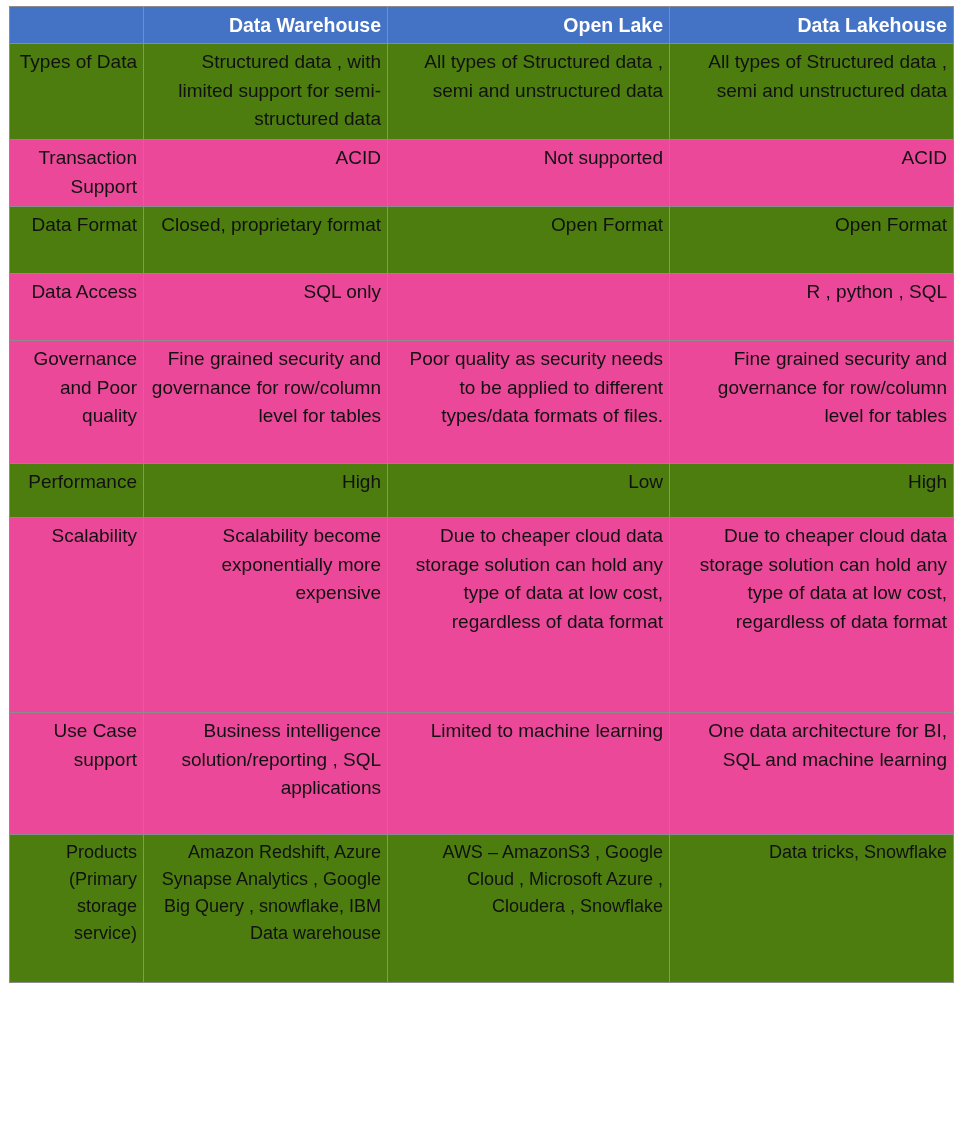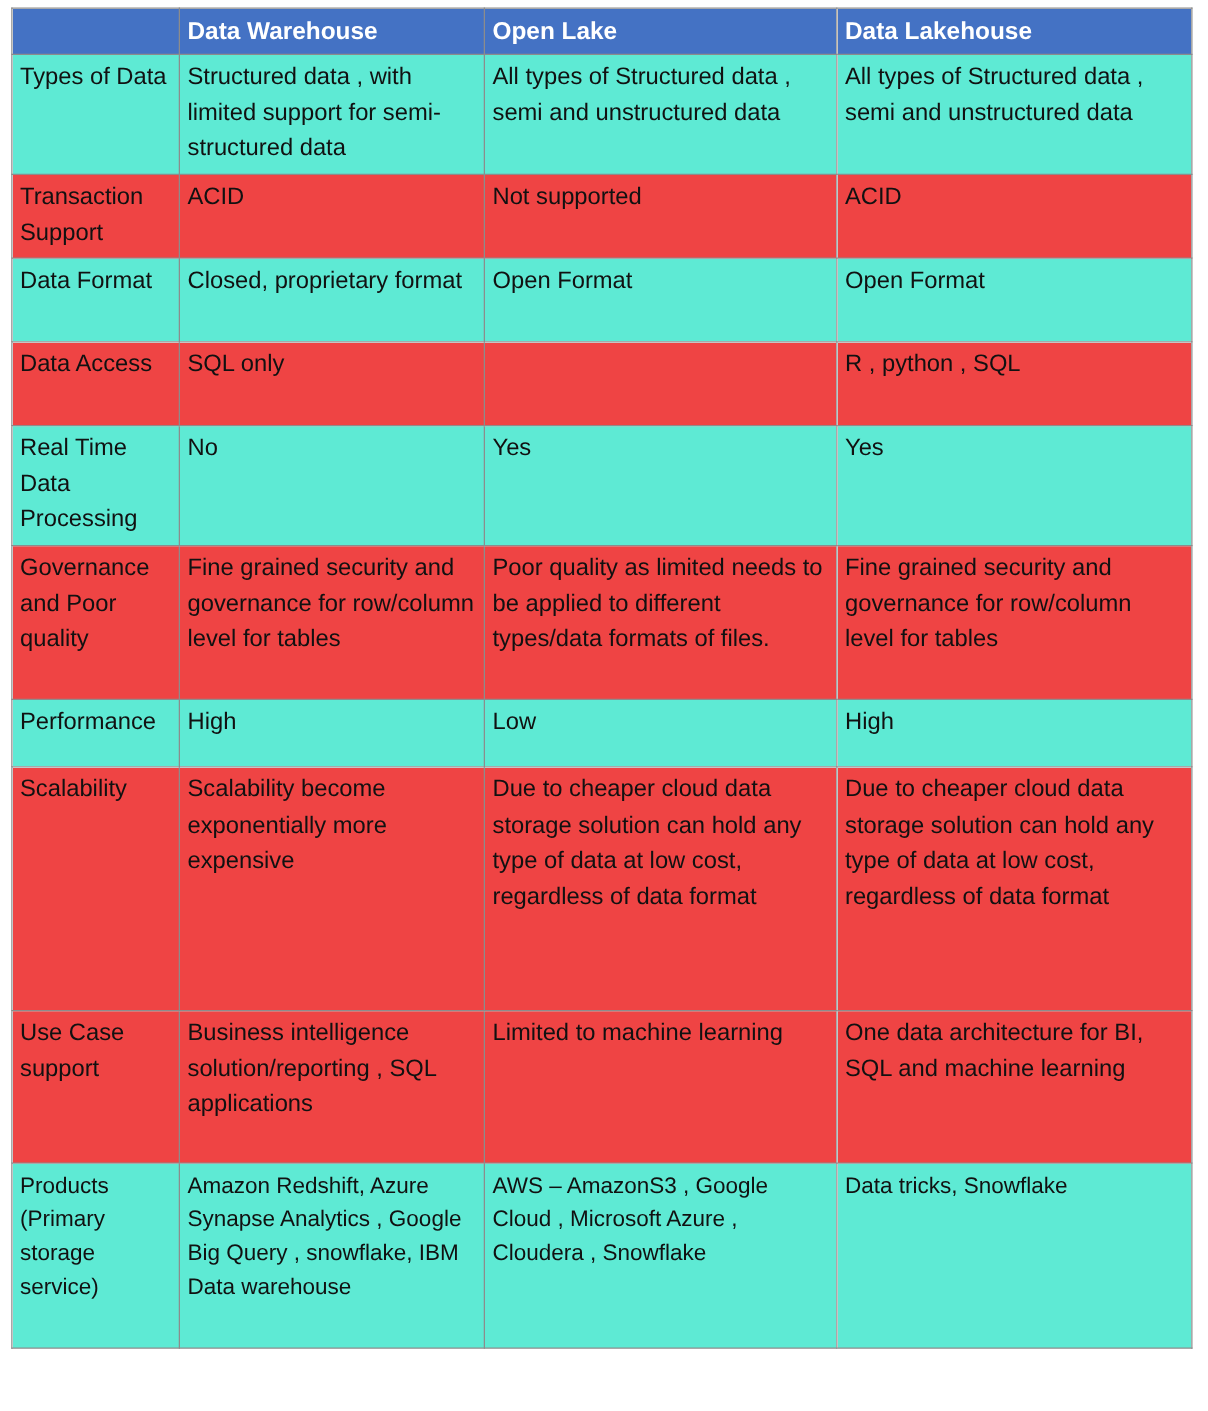--- a/index.html
+++ b/index.html
@@ -18,40 +18,40 @@
     position: absolute;
     left: 9px;
     top: 6px;
     border-collapse: collapse;
     table-layout: fixed;
     width: 944px;
   }
   .tbl td, .tbl th {
     border: 1px solid #8c8c8c;
     vertical-align: top;
-    text-align: left;
+    text-align: right;
     padding: 4px 6px 0 6px;
     font-size: 19px;
     line-height: 28.5px;
     color: #111111;
     font-weight: normal;
     overflow: hidden;
     box-sizing: border-box;
   }
   .tbl th {
     background: #4472c4;
     color: #ffffff;
     font-weight: bold;
     font-size: 19.5px;
     padding-top: 4px;
     line-height: 28px;
     border-color: #8c8c8c;
   }
-  .tbl tr.dark td { background: #5eead4; }
-  .tbl tr.light td { background: #ef4444; }
+  .tbl tr.dark td { background: #4d7c0f; }
+  .tbl tr.light td { background: #ec4899; }
   .tbl tr.small td {
     font-size: 18px;
     line-height: 27px;
   }
   col.c0 { width: 134px; }
   col.c1 { width: 244px; }
   col.c2 { width: 282px; }
   col.c3 { width: 284px; }
 </style>
 </head>
@@ -90,30 +90,24 @@
       <td>Closed, proprietary format</td>
       <td>Open Format</td>
       <td>Open Format</td>
     </tr>
     <tr class="light" style="height:67px">
       <td>Data Access</td>
       <td>SQL only</td>
       <td></td>
       <td>R , python , SQL</td>
     </tr>
-    <tr class="dark" style="height:96px">
-      <td>Real Time Data Processing</td>
-      <td>No</td>
-      <td>Yes</td>
-      <td>Yes</td>
-    </tr>
     <tr class="light" style="height:123px">
       <td>Governance and Poor quality</td>
       <td>Fine grained security and governance for row/column level for tables</td>
-      <td>Poor quality as limited needs to be applied to different types/data formats of files.</td>
+      <td>Poor quality as security needs to be applied to different types/data formats of files.</td>
       <td>Fine grained security and governance for row/column level for tables</td>
     </tr>
     <tr class="dark" style="height:54px">
       <td style="word-break:break-all">Performance</td>
       <td>High</td>
       <td>Low</td>
       <td>High</td>
     </tr>
     <tr class="light" style="height:195px">
       <td>Scalability</td>

